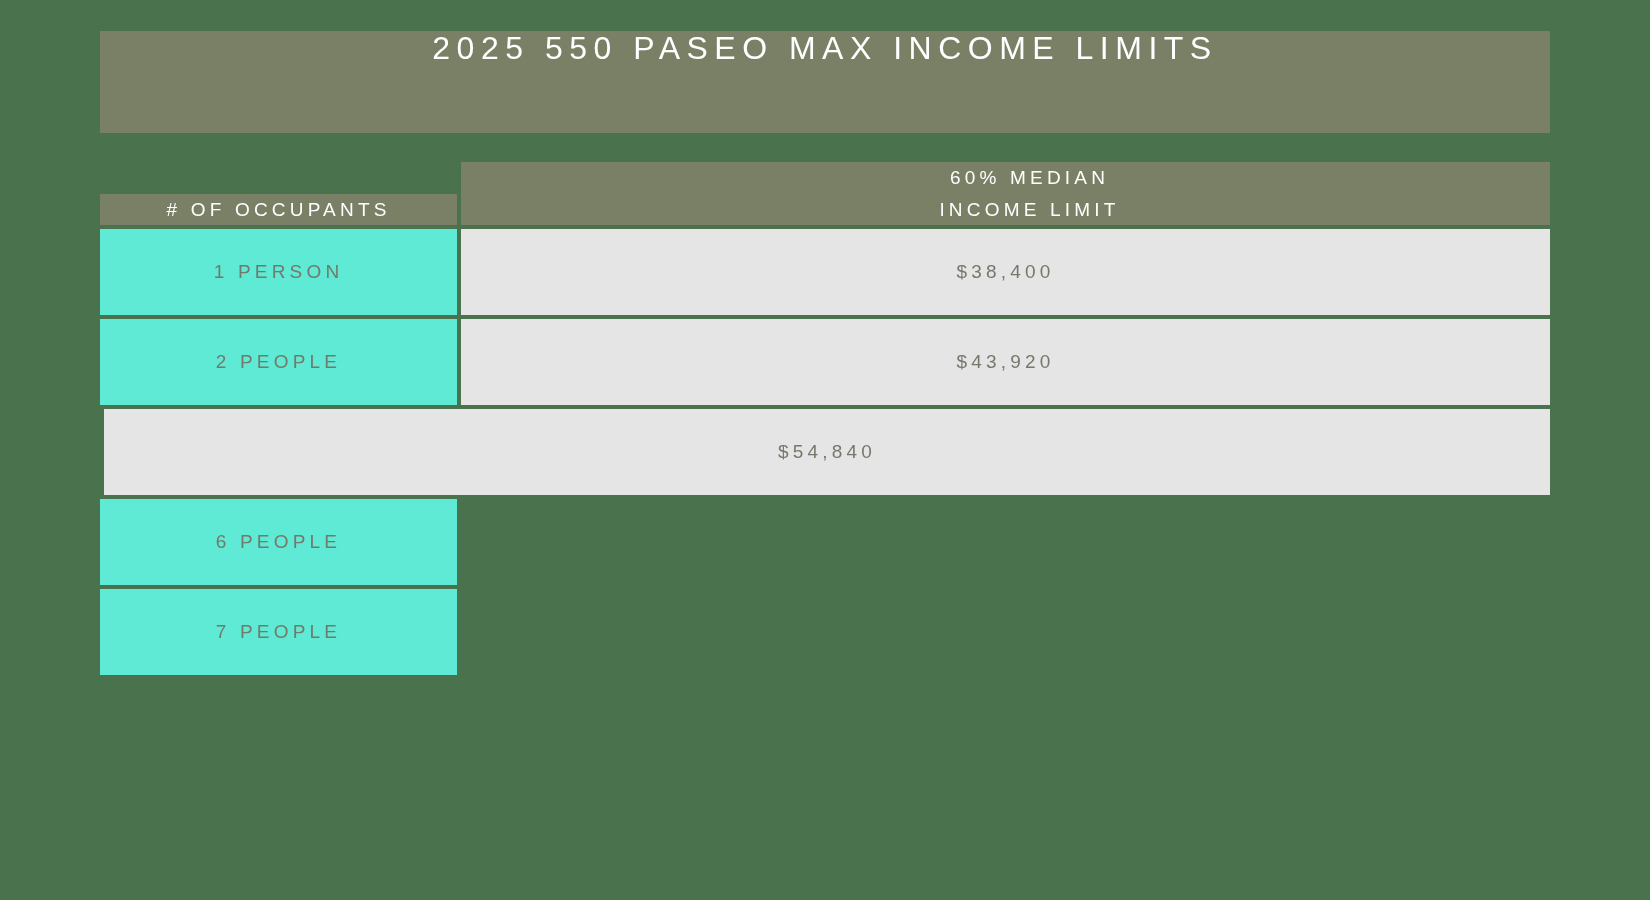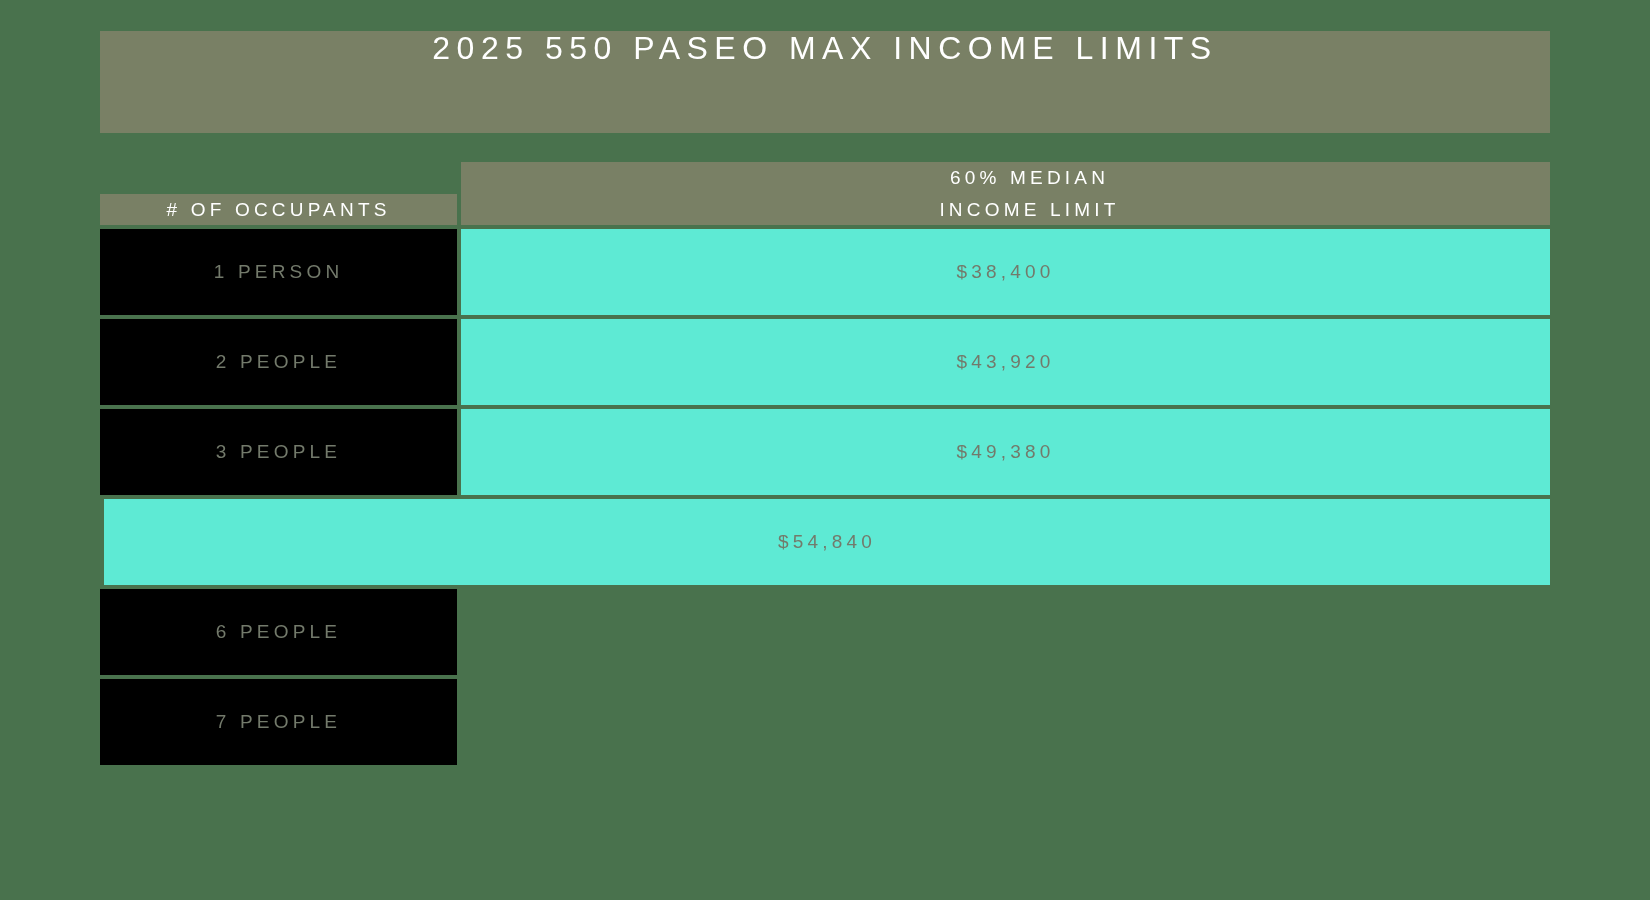--- a/index.html
+++ b/index.html
@@ -88,26 +88,26 @@
   }
   .cell {
     display: flex;
     align-items: center;
     justify-content: center;
     box-sizing: border-box;
     text-align: center;
   }
   .cell.occupants {
     width: 357px;
-    background: #000000;
+    background: #5eead4;
   }
   .cell.amount {
     flex: 1;
     margin-left: 4px;
-    background: #5eead4;
+    background: #e5e5e5;
   }
   .cell-text {
     color: #737a6b;
     font-size: 19px;
     font-weight: 400;
     letter-spacing: 4.2px;
     text-transform: uppercase;
     line-height: 1.3;
     white-space: nowrap;
   }
@@ -145,28 +145,20 @@
 
     <div class="data-row">
       <div class="cell occupants">
         <span class="cell-text">2 People</span>
       </div>
       <div class="cell amount">
         <span class="cell-text">$43,920</span>
       </div>
     </div>
 
-    <div class="data-row">
-      <div class="cell occupants">
-        <span class="cell-text">3 People</span>
-      </div>
-      <div class="cell amount">
-        <span class="cell-text">$49,380</span>
-      </div>
-    </div>
 
     <div class="data-row">
       <div class="cell amount">
         <span class="cell-text">$54,840</span>
       </div>
     </div>
 
 
     <div class="data-row">
       <div class="cell occupants">

